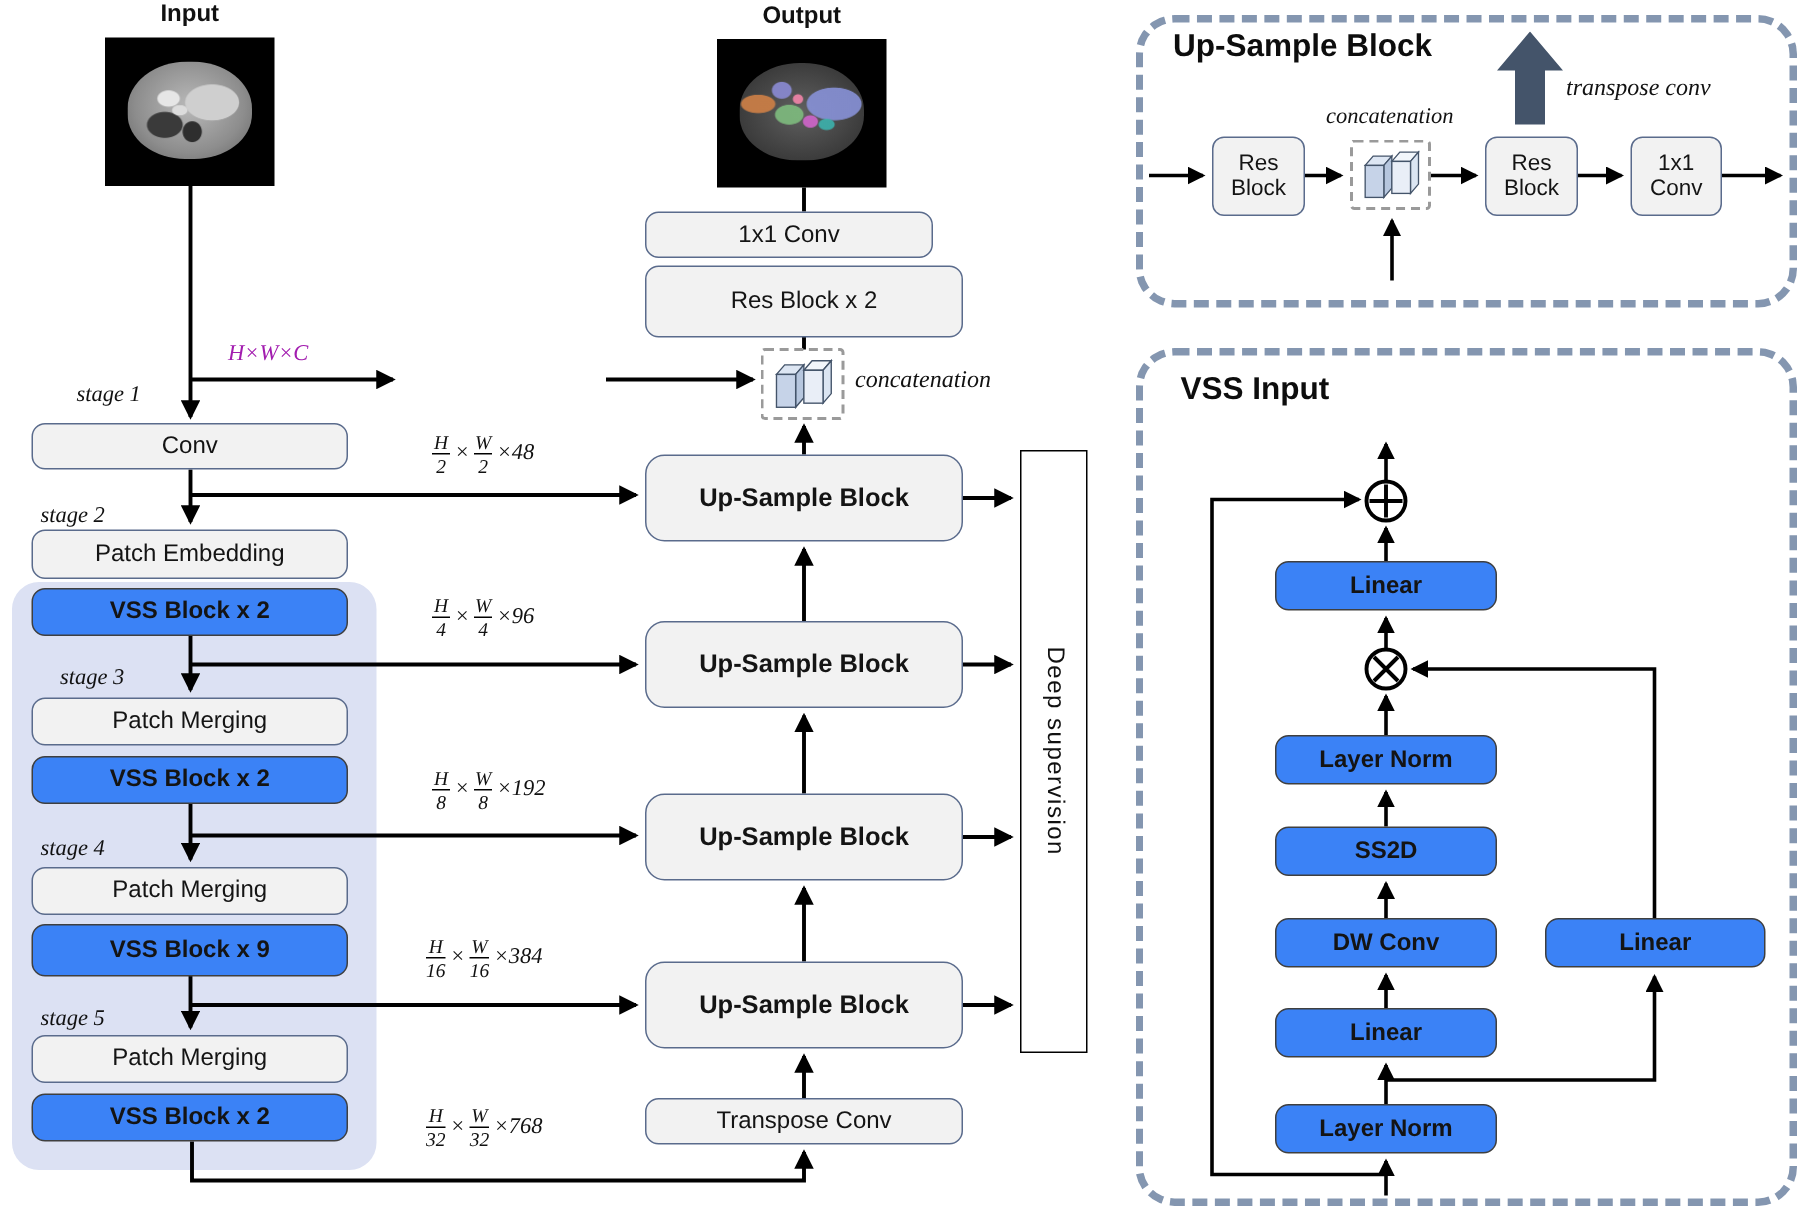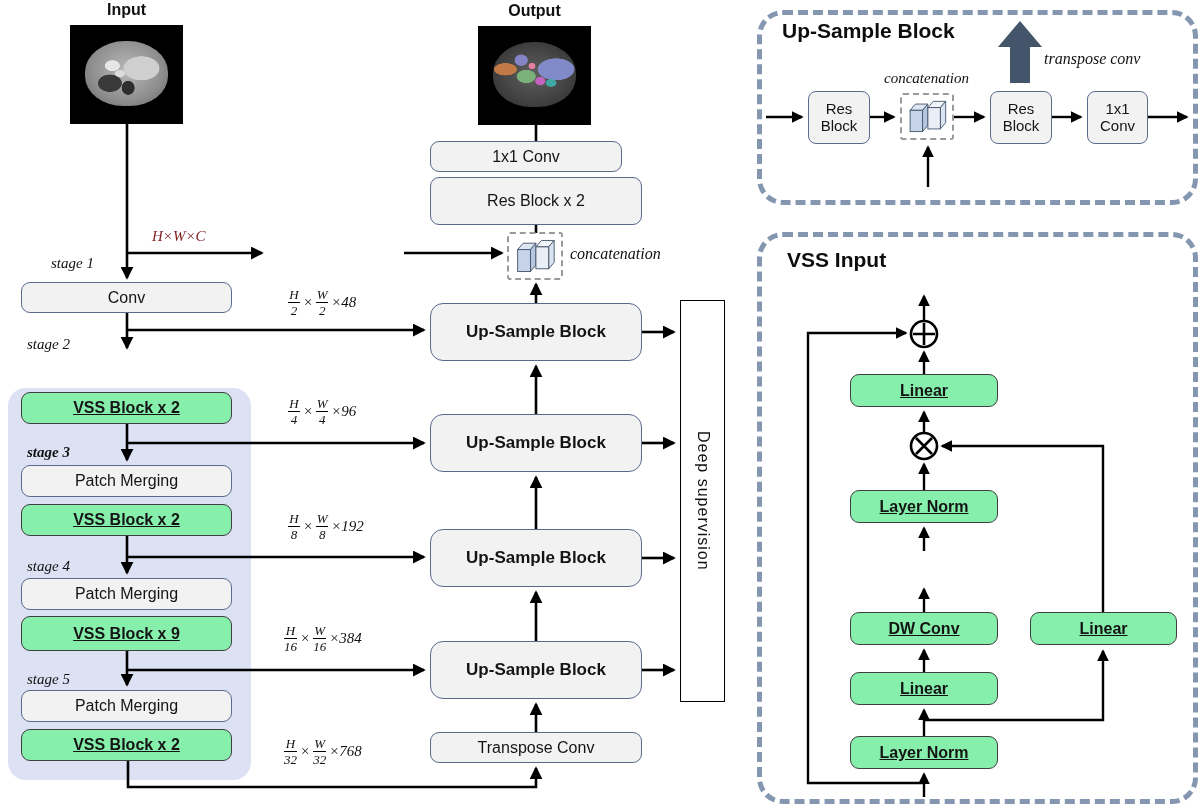--- a/index.html
+++ b/index.html
@@ -2,25 +2,25 @@
 <html><head>
 <meta charset="utf-8">
 <style>
   html,body{margin:0;padding:0;background:#ffffff;}
   #stage{position:relative;width:1203px;height:811px;background:#ffffff;overflow:hidden;
          font-family:"Liberation Sans",sans-serif;color:#111;}
   
   .box{position:absolute;box-sizing:border-box;display:flex;align-items:center;justify-content:center;
        background:#f2f2f2;border:1.6px solid #5a6b8c;border-radius:9px;font-size:16px;color:#141414;
        text-align:center;line-height:1.1;}
-  .green{background:#86efac;border-color:#3f3f3f;font-weight:bold;text-decoration:underline;}
+  .green{background:#3b82f6;border-color:#3f3f3f;font-weight:bold;}
   .usb{border-radius:13px;font-weight:bold;font-size:17px;}
   .small2{flex-direction:column;font-size:15px;border-radius:8px;}
   .stageLbl{position:absolute;font-family:"Liberation Serif",serif;font-style:italic;font-size:15px;color:#111;}
-  .mathLbl{position:absolute;font-family:"Liberation Serif",serif;font-style:italic;font-size:15px;color:#7f1d1d;}
+  .mathLbl{position:absolute;font-family:"Liberation Serif",serif;font-style:italic;font-size:15px;color:#a21caf;}
   .skiplbl{position:absolute;display:flex;align-items:center;gap:3px;
            font-family:"Liberation Serif",serif;font-style:italic;font-size:15px;color:#111;}
   .frac{display:inline-flex;flex-direction:column;align-items:center;line-height:1;font-size:13px;}
   .frac .den{border-top:1.3px solid #000;padding-top:1px;min-width:12px;text-align:center;}
   .frac .num{padding-bottom:1px;}
   .imglabel{position:absolute;width:113px;text-align:center;font-weight:bold;font-size:16px;}
   .mri{position:absolute;width:113px;height:99px;background:#000;}
   .mri .body{position:absolute;left:13%;top:16%;width:74%;height:66%;border-radius:48% 48% 46% 46%;}
   .mri.in .body{background:
      radial-gradient(ellipse at 33% 38%, #e6e6e6 0 9%, rgba(0,0,0,0) 10%),
@@ -131,23 +131,24 @@
 
   <div class="imglabel" style="left:70px;top:1px;">Input</div>
   <div class="mri in" style="left:70px;top:25px;">
       <div class="body"></div>
     </div>
 
   <div class="stageLbl" style="left:27px;top:255px;margin-left:24px;">stage 1</div>
   <div class="box" style="left:21px;top:282px;width:211px;height:31px;">Conv</div>
 
   <div class="stageLbl" style="left:27px;top:336px;">stage 2</div>
+  <div class="box" style="left:21px;top:353px;width:211px;height:33px;">Patch Embedding</div>
   <div class="box green" style="left:21px;top:392px;width:211px;height:32px;">VSS Block x 2</div>
 
-  <div class="stageLbl" style="left:27px;top:444px;font-weight:bold;">stage 3</div>
+  <div class="stageLbl" style="left:40px;top:444px;">stage 3</div>
   <div class="box" style="left:21px;top:465px;width:211px;height:32px;">Patch Merging</div>
   <div class="box green" style="left:21px;top:504px;width:211px;height:32px;">VSS Block x 2</div>
 
   <div class="stageLbl" style="left:27px;top:558px;">stage 4</div>
   <div class="box" style="left:21px;top:578px;width:211px;height:32px;">Patch Merging</div>
   <div class="box green" style="left:21px;top:616px;width:211px;height:35px;">VSS Block x 9</div>
 
   <div class="stageLbl" style="left:27px;top:671px;">stage 5</div>
   <div class="box" style="left:21px;top:690px;width:211px;height:32px;">Patch Merging</div>
   <div class="box green" style="left:21px;top:729px;width:211px;height:32px;">VSS Block x 2</div>
@@ -277,18 +278,19 @@
     <span>Block</span>
   </div>
   <div class="box small2" style="left:1087px;top:91px;width:61px;height:53px;">
     <span>1x1</span>
     <span>Conv</span>
   </div>
 
   <div class="panelTitle" style="left:787px;top:248px;">VSS Input</div>
   <div class="box green" style="left:850px;top:374px;width:148px;height:33px;">Linear</div>
   <div class="box green" style="left:850px;top:490px;width:148px;height:33px;">Layer Norm</div>
+  <div class="box green" style="left:850px;top:551px;width:148px;height:33px;">SS2D</div>
   <div class="box green" style="left:850px;top:612px;width:148px;height:33px;">DW Conv</div>
   <div class="box green" style="left:850px;top:672px;width:148px;height:33px;">Linear</div>
   <div class="box green" style="left:850px;top:736px;width:148px;height:33px;">Layer Norm</div>
   <div class="box green" style="left:1030px;top:612px;width:147px;height:33px;">Linear</div>
 
 </div>
 
 </body></html>

